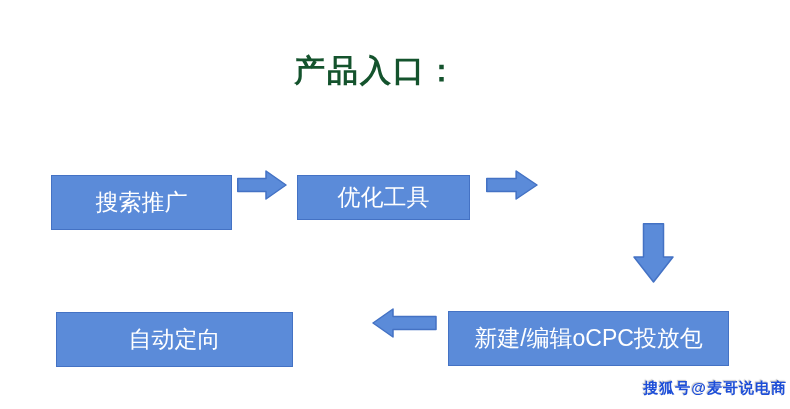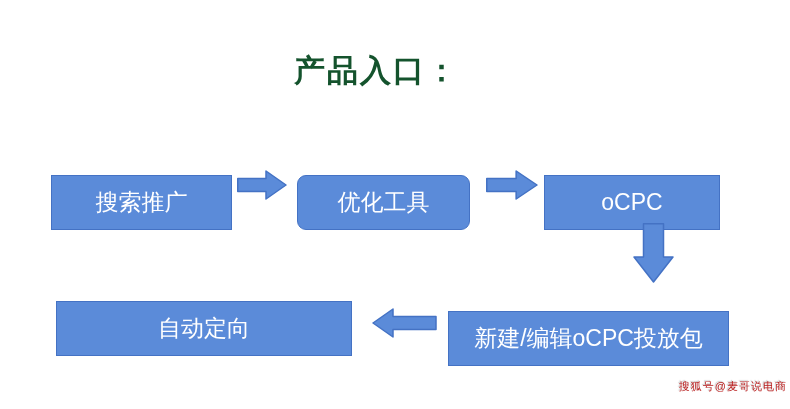--- a/index.html
+++ b/index.html
@@ -33,39 +33,39 @@
     border: 1px solid #4472c4;
     color: #ffffff;
     display: flex;
     align-items: center;
     justify-content: center;
     font-size: 23px;
     white-space: nowrap;
     margin-top: 24px;
   }
   .box-1 { left: 51px;  top: 151px; width: 181px; height: 55px; }
-  .box-2 { left: 297px; top: 151px; width: 173px; height: 55px; border-radius: 9px; }
+  .box-2 { left: 297px; top: 151px; width: 173px; height: 45px; }
   .box-3 { left: 544px; top: 151px; width: 176px; height: 55px; }
   .box-4 { left: 448px; top: 287px; width: 281px; height: 55px; }
-  .box-5 { left: 56px;  top: 277px; width: 296px; height: 55px; }
+  .box-5 { left: 56px;  top: 288px; width: 237px; height: 55px; }
   .arrow {
     position: absolute;
     display: block;
   }
   .arrow-1 { left: 237px; top: 170px; width: 50px; height: 30px; }
   .arrow-2 { left: 486px; top: 170px; width: 52px; height: 30px; }
   .arrow-3 { left: 633px; top: 223px; width: 41px; height: 60px; }
   .arrow-4 { left: 372px; top: 308px; width: 65px; height: 30px; }
   .watermark {
     position: absolute;
     right: 3px;
     top: 379px;
-    font-size: 11px;
-    font-weight: 400;
-    color: #b91c1c;
+    font-size: 15px;
+    font-weight: 700;
+    color: #1d4ed8;
     letter-spacing: 1px;
     text-shadow: 1px 1px 0 #ffffff, -1px -1px 1px rgba(70,70,70,0.35);
     white-space: nowrap;
   }
 </style>
 </head>
 <body>
 
 <div class="canvas">
 
@@ -76,21 +76,20 @@
   <svg class="arrow arrow-1" viewBox="0 0 50 30" preserveAspectRatio="none">
     <polygon points="0.75,8.5 29,8.5 29,1 49,15 29,29 29,21.5 0.75,21.5" fill="#5b8bd9" stroke="#4472c4" stroke-width="1.5" stroke-linejoin="round"></polygon>
   </svg>
 
   <div class="flow-box box-2">优化工具</div>
 
   <svg class="arrow arrow-2" viewBox="0 0 50 30" preserveAspectRatio="none">
     <polygon points="0.75,8.5 29,8.5 29,1 49,15 29,29 29,21.5 0.75,21.5" fill="#5b8bd9" stroke="#4472c4" stroke-width="1.5" stroke-linejoin="round"></polygon>
   </svg>
 
-  <div class="flow-box box-3">oCPC</div>
 
   <svg class="arrow arrow-3" viewBox="0 0 41 60" preserveAspectRatio="none">
     <polygon points="10.5,0.75 30.5,0.75 30.5,34 40,34 20.5,59 1,34 10.5,34" fill="#5b8bd9" stroke="#4472c4" stroke-width="1.5" stroke-linejoin="round"></polygon>
   </svg>
 
   <div class="flow-box box-4">新建/编辑oCPC投放包</div>
 
   <svg class="arrow arrow-4" viewBox="0 0 65 30" preserveAspectRatio="none">
     <polygon points="1,15 21,1 21,8.5 64,8.5 64,21.5 21,21.5 21,29" fill="#5b8bd9" stroke="#4472c4" stroke-width="1.5" stroke-linejoin="round"></polygon>
   </svg>

